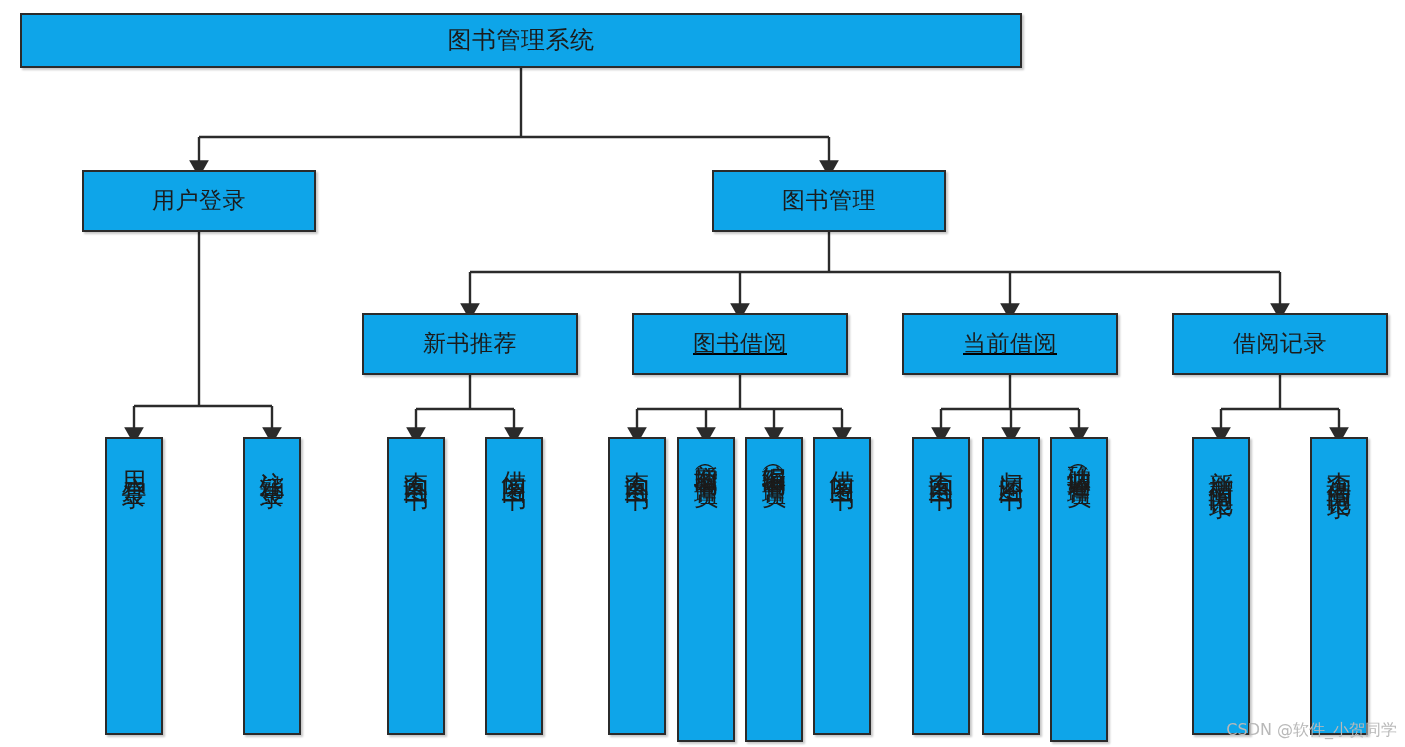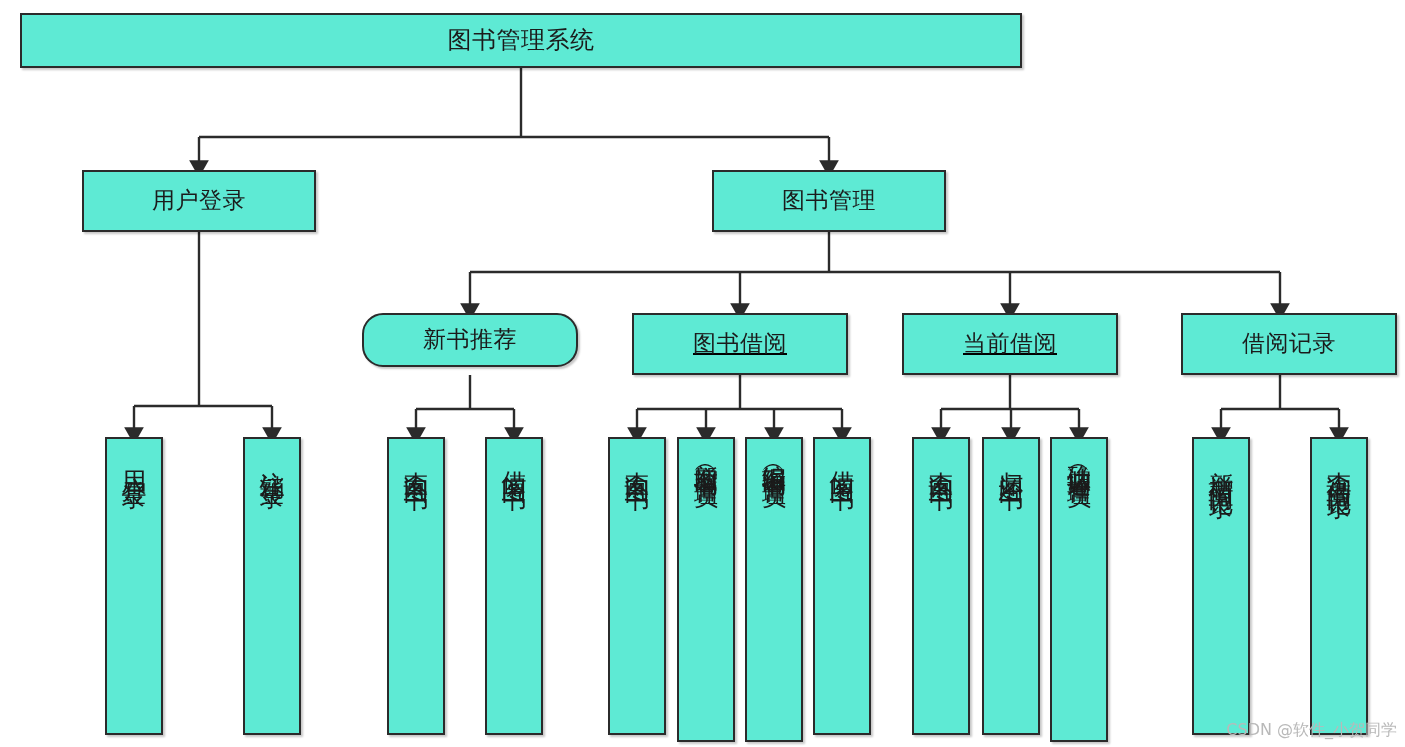--- a/index.html
+++ b/index.html
@@ -20,21 +20,21 @@
     position: absolute;
     left: 0;
     top: 0;
     width: 1405px;
     height: 747px;
     pointer-events: none;
   }
   .node {
     position: absolute;
     box-sizing: border-box;
-    background: #5eead4;
+    background: #0ea5e9;
     border: 2.5px solid #2b2b2b;
     box-shadow: 2px 2px 2px rgba(0,0,0,0.22);
     display: flex;
     align-items: center;
     justify-content: center;
     z-index: 3;
   }
   .node-label {
     color: #1b1b1b;
     line-height: 1.12;
@@ -135,30 +135,30 @@
     <span class="node-label">图书管理系统</span>
   </div>
 
   <div id="node-layer">
       <div class="node horiz" style="left: 82px; top: 170px; width: 234px; height: 62px;">
         <span class="node-label">用户登录</span>
       </div>
       <div class="node horiz" style="left: 712px; top: 170px; width: 234px; height: 62px;">
         <span class="node-label">图书管理</span>
       </div>
-      <div class="node horiz" style="left: 362px; top: 313px; width: 216px; height: 54px; border-radius: 21px;">
+      <div class="node horiz" style="left: 362px; top: 313px; width: 216px; height: 62px;">
         <span class="node-label">新书推荐</span>
       </div>
       <div class="node horiz" style="left: 632px; top: 313px; width: 216px; height: 62px; text-decoration: underline;">
         <span class="node-label">图书借阅</span>
       </div>
       <div class="node horiz" style="left: 902px; top: 313px; width: 216px; height: 62px; text-decoration: underline;">
         <span class="node-label">当前借阅</span>
       </div>
-      <div class="node horiz" style="left: 1172px; top: 313px; width: 216px; height: 62px; margin-left: 9px;">
+      <div class="node horiz" style="left: 1172px; top: 313px; width: 216px; height: 62px;">
         <span class="node-label">借阅记录</span>
       </div>
       <div class="node leaf" style="left: 105px; top: 437px; width: 58px; height: 298px;">
         <span class="node-label">用户登录</span>
       </div>
       <div class="node leaf" style="left: 243px; top: 437px; width: 58px; height: 298px;">
         <span class="node-label">注销登录</span>
       </div>
       <div class="node leaf" style="left: 387px; top: 437px; width: 58px; height: 298px;">
         <span class="node-label">查询图书</span>

